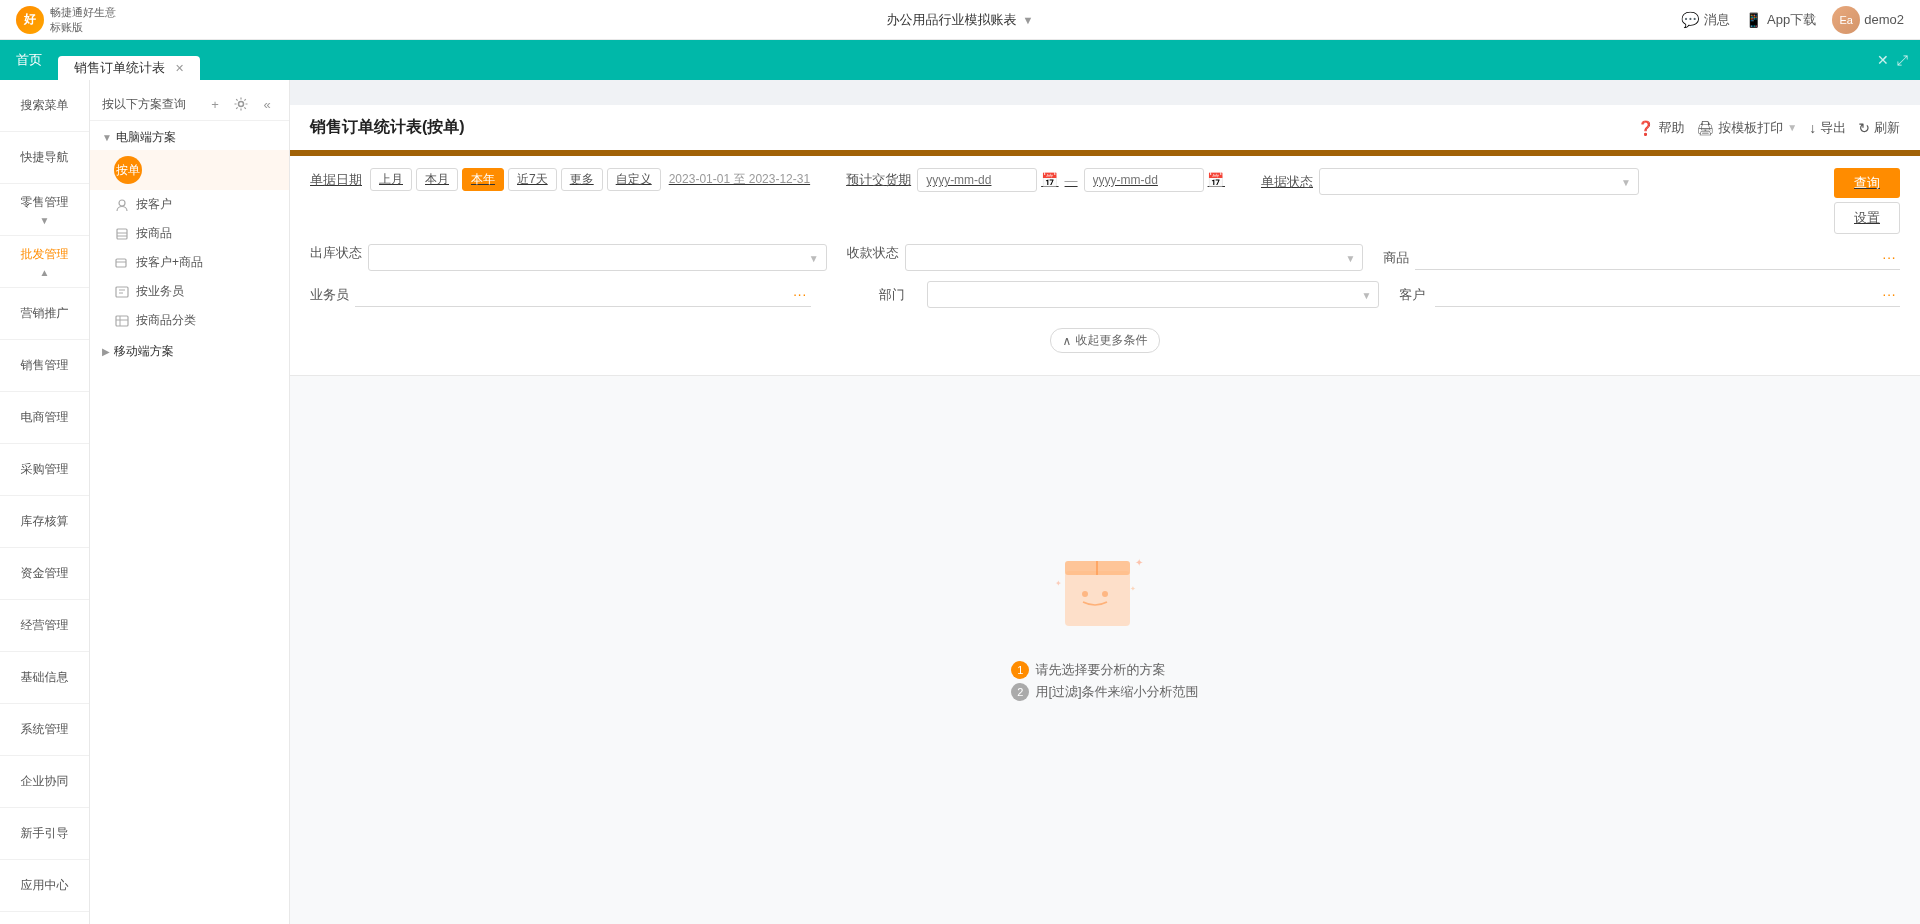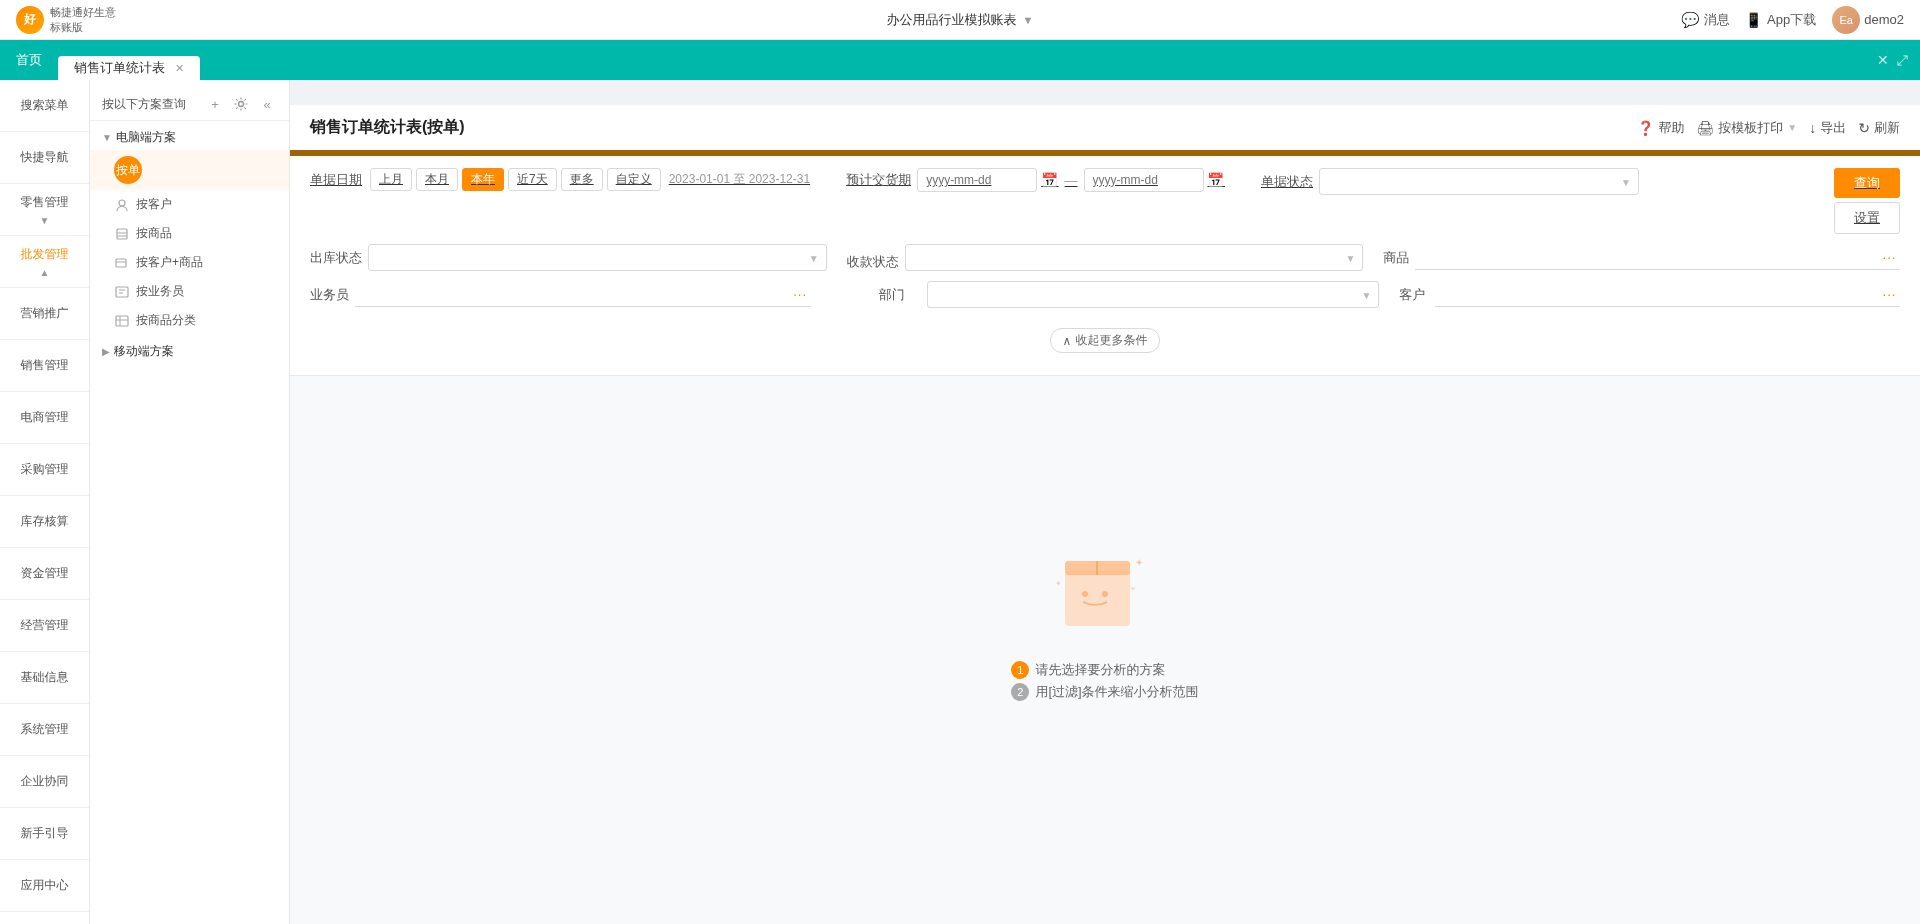--- a/index.html
+++ b/index.html
@@ -485,32 +485,32 @@
           </div>
 
           <div style="display:flex;flex-direction:column;gap:4px;margin-left:8px;">
             <button class="btn-primary">查询</button>
             <button class="btn-secondary">设置</button>
           </div>
         </div>
 
         <div style="display:flex;align-items:center;gap:0;margin-bottom:10px;">
 
-          <div style="display:flex;align-items:center;gap:6px;flex:1;">
+          <div style="display:flex;gap:6px;flex:1;">
             <span class="filter-label">出库状态</span>
             <div style="position:relative;flex:1;">
               <select class="big-filter-select" style="width:100%;">
                 <option value=""></option>
               </select>
               <span style="position:absolute;right:8px;top:50%;transform:translateY(-50%);color:#bbb;font-size:10px;pointer-events:none;">▼</span>
             </div>
           </div>
           <div style="width:20px;"></div>
 
-          <div style="display:flex;align-items:flex-end;gap:6px;flex:1;">
+          <div style="display:flex;align-items:flex-start;gap:6px;flex:1;">
             <span class="filter-label">收款状态</span>
             <div style="position:relative;flex:1;">
               <select class="big-filter-select" style="width:100%;">
                 <option value=""></option>
               </select>
               <span style="position:absolute;right:8px;top:50%;transform:translateY(-50%);color:#bbb;font-size:10px;pointer-events:none;">▼</span>
             </div>
           </div>
           <div style="width:20px;"></div>
 

